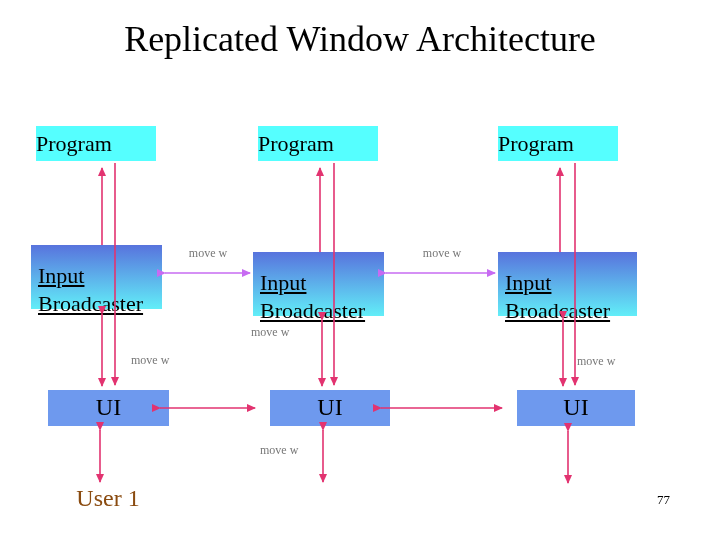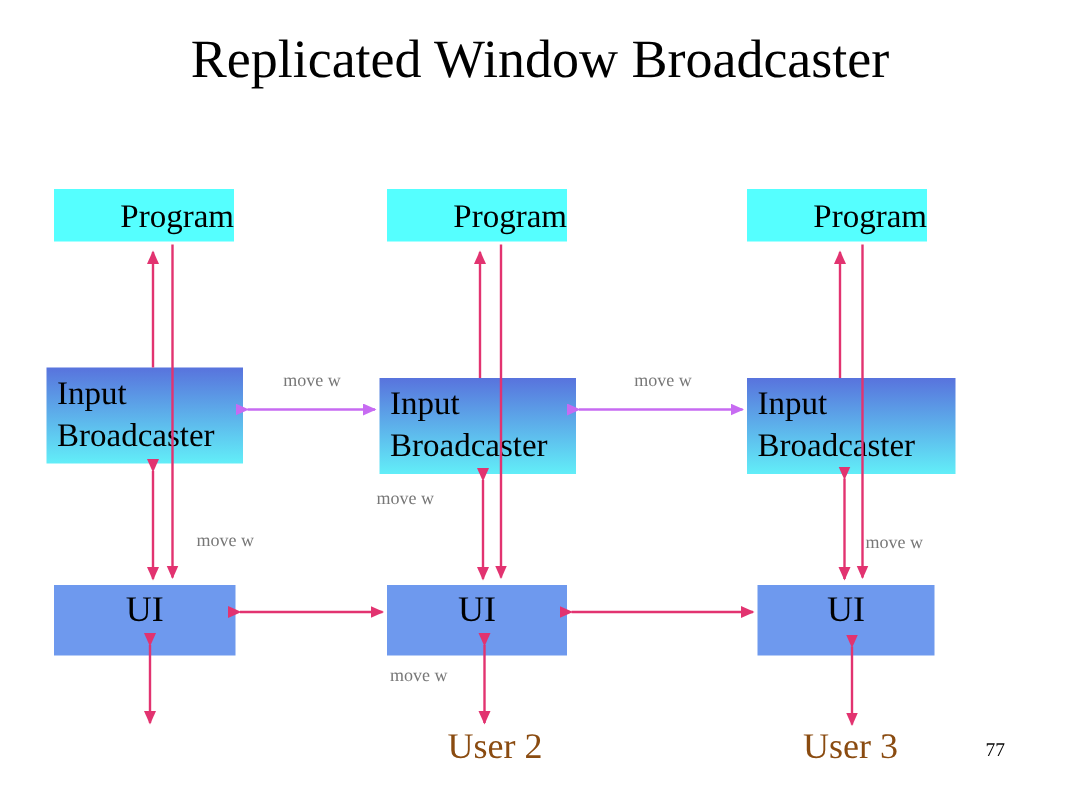--- a/index.html
+++ b/index.html
@@ -7,30 +7,31 @@
     position:relative;width:720px;height:540px;background:#ffffff;overflow:hidden;
     font-family:"Liberation Serif","DejaVu Serif",serif;
   }
   .title{
     position:absolute;left:0;top:18px;width:720px;text-align:center;
     font-size:36px;line-height:42px;color:var(--title_black);font-weight:400;
   }
   .box{position:absolute;color:#000;}
   .program{
     background:var(--program_fill);width:120px;height:35px;
-    font-size:22px;text-align:right;line-height:35px;
+    font-size:22px;text-align:left;line-height:35px;
   }
   .broadcaster{
     background:linear-gradient(to bottom,var(--broadcaster_top),var(--broadcaster_bottom));
-    width:131px;height:64px;font-size:22px;line-height:28px;padding:3px 0 0 7px;
+    width:131px;height:64px;font-size:22px;line-height:28px;padding:17px 0 0 7px;
     box-sizing:border-box;
+    text-decoration:underline;
   }
   .ui{
-    background:var(--ui_fill);width:121px;height:47px;
-    font-size:24px;text-align:center;line-height:34px;
+    background:var(--ui_fill);width:121px;height:36px;
+    font-size:24px;text-align:center;line-height:34px;margin-left:12px;
   }
   #program1{left:36px;top:126px;}
   #program2{left:258px;top:126px;}
   #program3{left:498px;top:126px;}
   #broadcaster1{left:31px;top:245px;}
   #broadcaster2{left:253px;top:252px;}
   #broadcaster3{left:498px;top:252px;width:139px;}
   #ui1{left:36px;top:390px;}
   #ui2{left:258px;top:390px;width:120px;}
   #ui3{left:505px;top:390px;width:118px;}
@@ -58,21 +59,21 @@
   .aviolet{stroke:var(--arrow_violet);stroke-width:1.6;}
   .mkpink{fill:var(--arrow_pink);}
   .mkviolet{fill:var(--arrow_violet);}
 </style>
 </head>
 <body>
 
 <div id="slide">
 
   <div class="title">
-    <div>Replicated Window Broadcaster</div>
+    <div>Replicated Window Architecture</div>
   </div>
 
   <div class="box program" id="program1">Program</div>
   <div class="box broadcaster" id="broadcaster1">
     <div>Input</div>
     <div>Broadcaster</div>
   </div>
   <div class="box ui" id="ui1">UI</div>
 
   <div class="box program" id="program2">Program</div>
@@ -89,22 +90,21 @@
   </div>
   <div class="box ui" id="ui3">UI</div>
 
   <div class="movew" id="movew1">move w</div>
   <div class="movew" id="movew2">move w</div>
   <div class="movew" id="movew3">move w</div>
   <div class="movew" id="movew4">move w</div>
   <div class="movew" id="movew5">move w</div>
   <div class="movew" id="movew6">move w</div>
 
-  <div class="user" id="user2">User 2</div>
-  <div class="user" id="user3">User 3</div>
+  <div class="user" id="user1">User 1</div>
 
   <div class="pagenum">77</div>
 
   <svg id="arrows" width="720" height="540" viewBox="0 0 720 540">
     <defs>
       <marker id="mp" markerUnits="userSpaceOnUse" markerWidth="10" markerHeight="9" refX="8" refY="4" orient="auto">
         <path class="mkpink" d="M0,0 L9,4 L0,8 Z" stroke="none"></path>
       </marker>
       <marker id="mv" markerUnits="userSpaceOnUse" markerWidth="10" markerHeight="9" refX="8" refY="4" orient="auto">
         <path class="mkviolet" d="M0,0 L9,4 L0,8 Z" stroke="none"></path>

